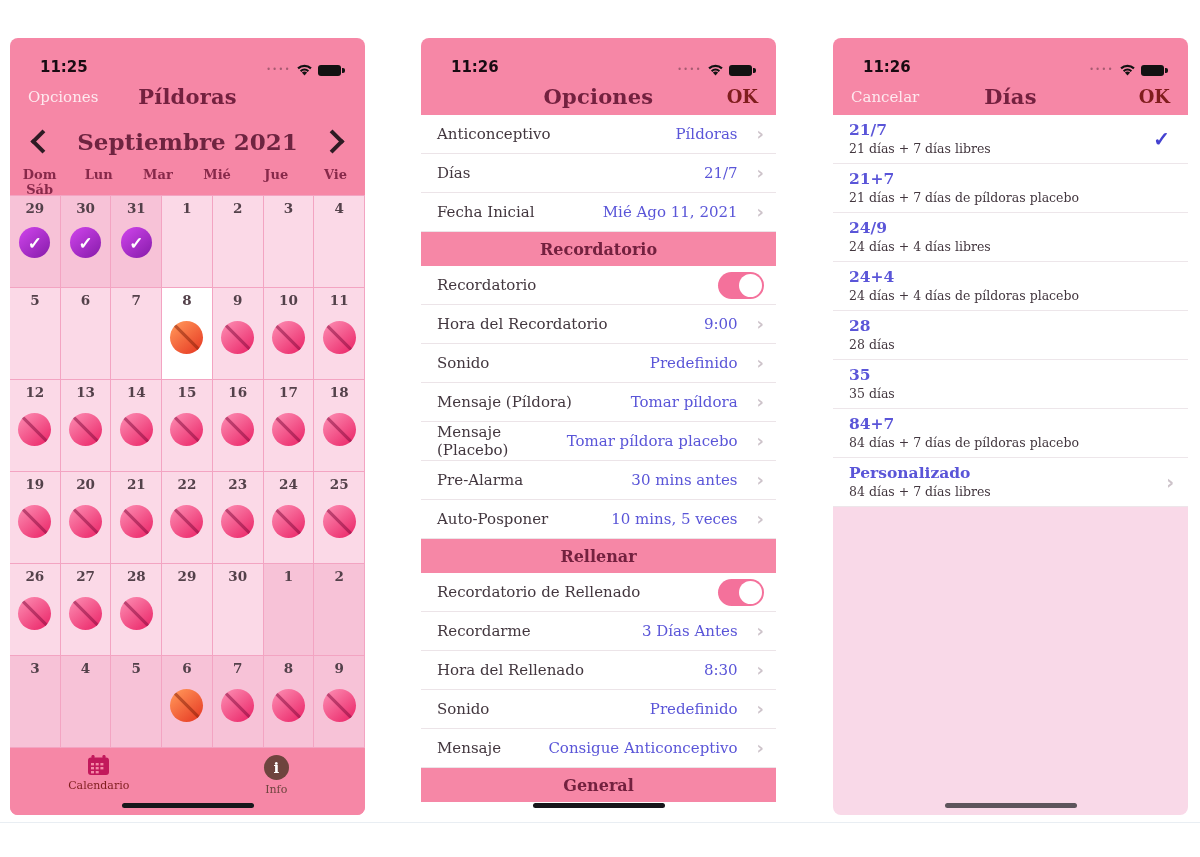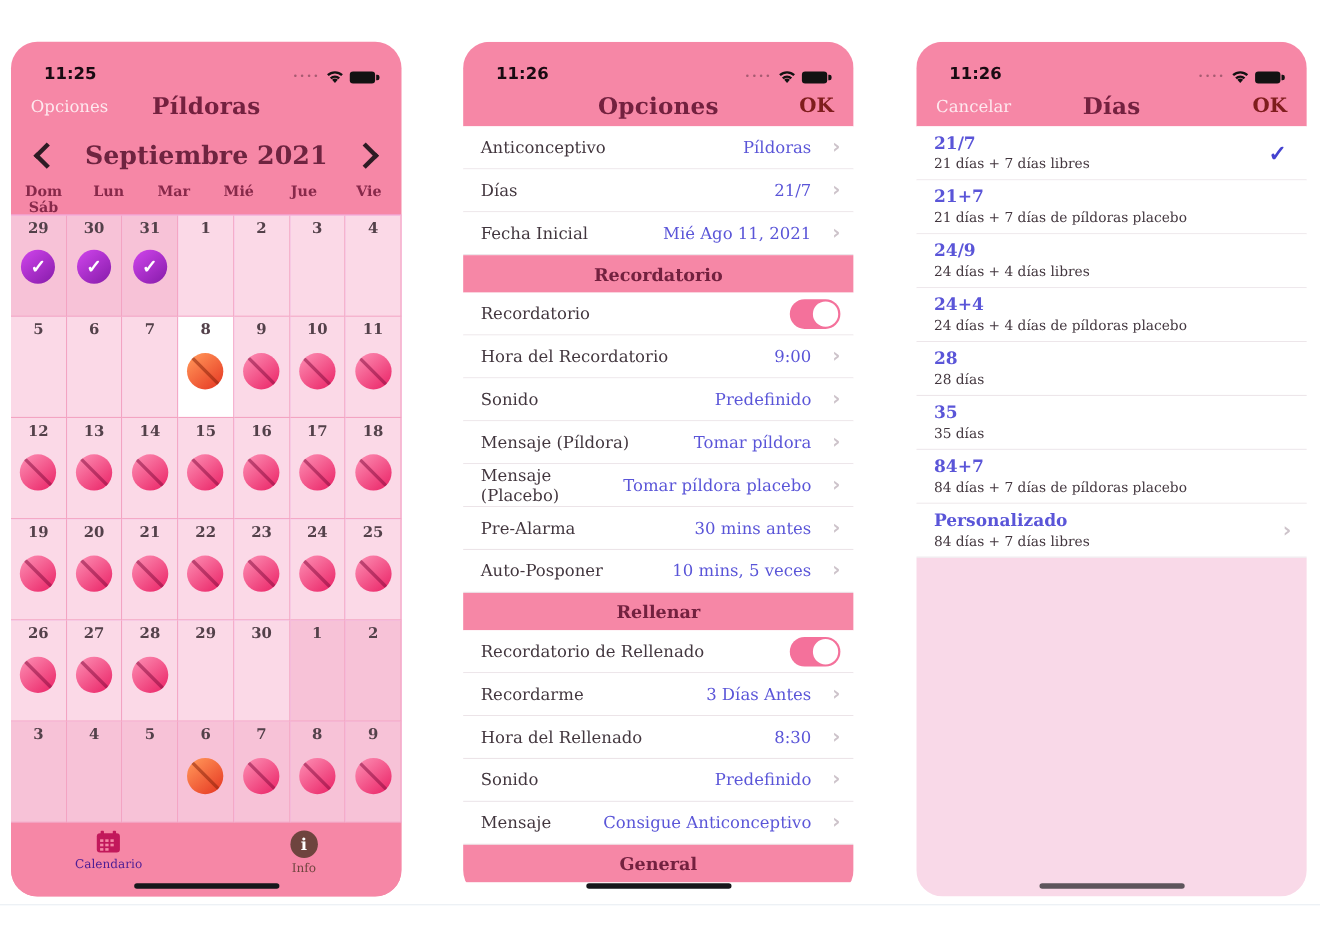--- a/index.html
+++ b/index.html
@@ -1,21 +1,21 @@
 <!DOCTYPE html>
 <html><head>
 <meta charset="utf-8">
 <style>
   html,body{margin:0;padding:0;background:#fff;}
   #page{position:relative;width:1200px;height:857px;background:#ffffff;overflow:hidden;
         font-family:"DejaVu Serif",serif;-webkit-font-smoothing:antialiased;}
   .page-rule{position:absolute;left:0;top:822px;width:1200px;border-top:1px solid #e9eef3;}
 
   
-  .phone{position:absolute;top:38px;width:355px;height:777px;border-radius:24px;overflow:hidden;
+  .phone{position:absolute;top:38px;width:355px;height:777px;border-radius:8px;overflow:hidden;
          background:#fff;display:flex;flex-direction:column;}
   #phone1{left:10px;background:#F687A6;}
   #phone2{left:421px;}
   #phone3{left:833px;}
 
   
   .statusbar{height:40px;display:flex;align-items:flex-end;justify-content:space-between;
              padding:0 24px 2px 30px;box-sizing:border-box;flex:none;}
   .time{font-size:15px;font-weight:bold;color:#190b12;font-family:"DejaVu Sans",sans-serif;}
   .sicons{display:flex;align-items:center;gap:5px;}
@@ -56,21 +56,21 @@
   .pill{width:33px;height:33px;margin-top:13px;border-radius:50%;position:relative;overflow:hidden;flex:none;
         background:linear-gradient(140deg,#fb84ac 12%,#ec2e6e 88%);}
   .pill::after{content:"";position:absolute;left:50%;top:50%;width:38px;height:3px;
         margin:-1.5px 0 0 -19px;transform:rotate(45deg);background:rgba(128,10,60,.5);border-radius:2px;}
   .pill.orange{background:linear-gradient(140deg,#ff9055 12%,#e84128 88%);}
   .pill.orange::after{background:rgba(130,30,8,.5);}
 
   .tabbar{height:67px;background:#F687A6;display:flex;flex:none;position:relative;}
   .tab{flex:1;display:flex;flex-direction:column;align-items:center;padding-top:7px;gap:3px;cursor:pointer;}
   .tab-label{font-size:11px;}
-  .tab.cal{color:#4c1d95;}
+  .tab.cal{color:#7f1d1d;}
   .tab.info{color:#6E443E;}
   .infocirc{width:25px;height:25px;border-radius:50%;background:#6E443E;color:#fff;font-size:15px;
             font-weight:bold;display:flex;align-items:center;justify-content:center;}
   .homebar{position:absolute;left:50%;bottom:7px;transform:translateX(-50%);width:132px;height:5px;
            border-radius:3px;background:#17171b;z-index:5;}
   .homebar.gray{background:#5E555C;}
 
   
   .settings{flex:1;display:flex;flex-direction:column;background:#fff;}
   .srow{height:39px;box-sizing:border-box;display:flex;align-items:center;padding:0 12px 0 16px;

